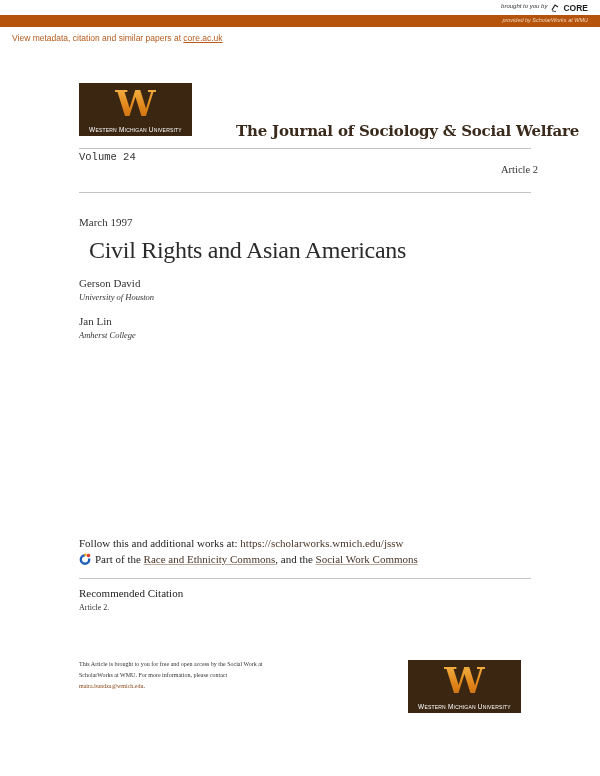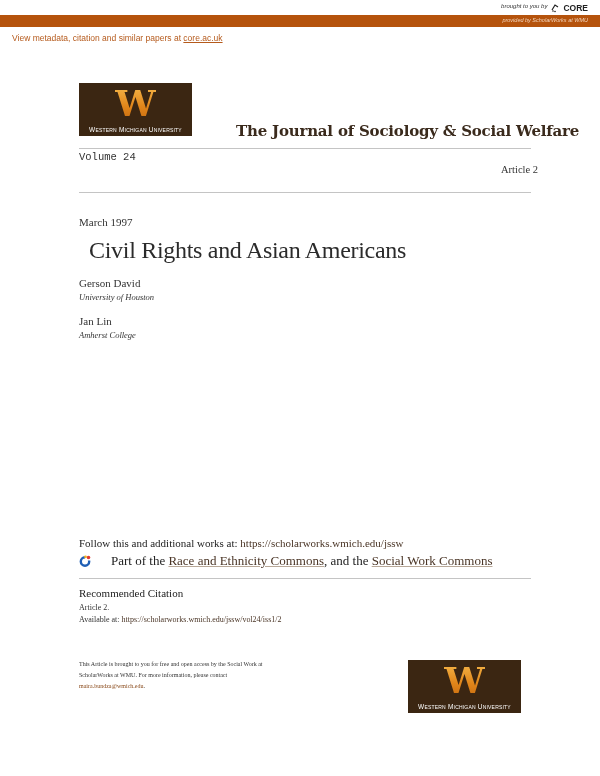--- a/index.html
+++ b/index.html
@@ -42,21 +42,21 @@
   .hr { height: 1px; background: #c4c4c4; }
   .meta { font-family: Liberation Mono, monospace; font-size: 10.5px; color: #333; line-height: 14px; }
   .meta i { font-style: italic; }
   .article-num { font-family: "Liberation Serif", serif; font-size: 10.5px; color: #333; }
   .date { font-family: "Liberation Serif", serif; font-size: 11px; color: #333; }
   .title { font-family: "Liberation Serif", serif; font-size: 24px; color: #2b2b2b; letter-spacing: -0.3px; }
   .author { font-family: "Liberation Serif", serif; font-size: 11px; color: #333; }
   .affil { font-family: "Liberation Serif", serif; font-size: 8.5px; font-style: italic; color: #333; }
   .follow { font-family: "Liberation Serif", serif; font-size: 11px; color: #222; }
   .follow .url { color: #4a3526; }
-  .partof { font-family: "Liberation Serif", serif; font-size: 13px; color: #222; display: flex; align-items: center; gap: 20px; }
+  .partof { font-family: "Liberation Serif", serif; font-size: 11px; color: #222; display: flex; align-items: center; gap: 4px; }
   .partof a { color: #4a3526; text-decoration: underline; text-decoration-color: #b8a898; }
   .rec-head { font-family: "Liberation Serif", serif; font-size: 11px; color: #222; }
   .citation { font-family: "Liberation Serif", serif; font-size: 8px; color: #333; line-height: 12px; }
   .citation a { color: #4a3526; text-decoration: none; }
   .notice { font-family: "Liberation Serif", serif; font-size: 6px; color: #333; line-height: 11px; }
   .notice a { color: #8a4b1c; text-decoration: none; }
 </style>
 </head>
 <body>
 
@@ -111,21 +111,20 @@
     <circle cx="6.5" cy="1.8" r="1.4" fill="#f0b323"></circle>
   </svg>
   <span><span>Part of the </span><a>Race and Ethnicity Commons</a><span>, and the </span><a>Social Work Commons</a></span>
 </div>
 
 <div class="abs hr" style="left:79px; top:578px; width:452px;"></div>
 
 <div class="abs rec-head" style="left:79px; top:587px;">Recommended Citation</div>
 <div class="abs citation" style="left:79px; top:602px; width:460px;">
   <div>Article 2.</div>
-  <div><span>Available at: </span><a>https://scholarworks.wmich.edu/jssw/vol24/iss1/2</a></div>
 </div>
 
 <div class="abs notice" style="left:79px; top:659px; width:250px;">
   <div>This Article is brought to you for free and open access by the Social Work at</div>
   <div>ScholarWorks at WMU. For more information, please contact</div>
   <div><a>maira.bundza@wmich.edu</a><span>.</span></div>
 </div>
 
 <div class="abs logo" style="left:408px; top:660px; width:113px; height:53px;">
   <span class="w" style="font-size:36px; margin-top:2px;">W</span>

